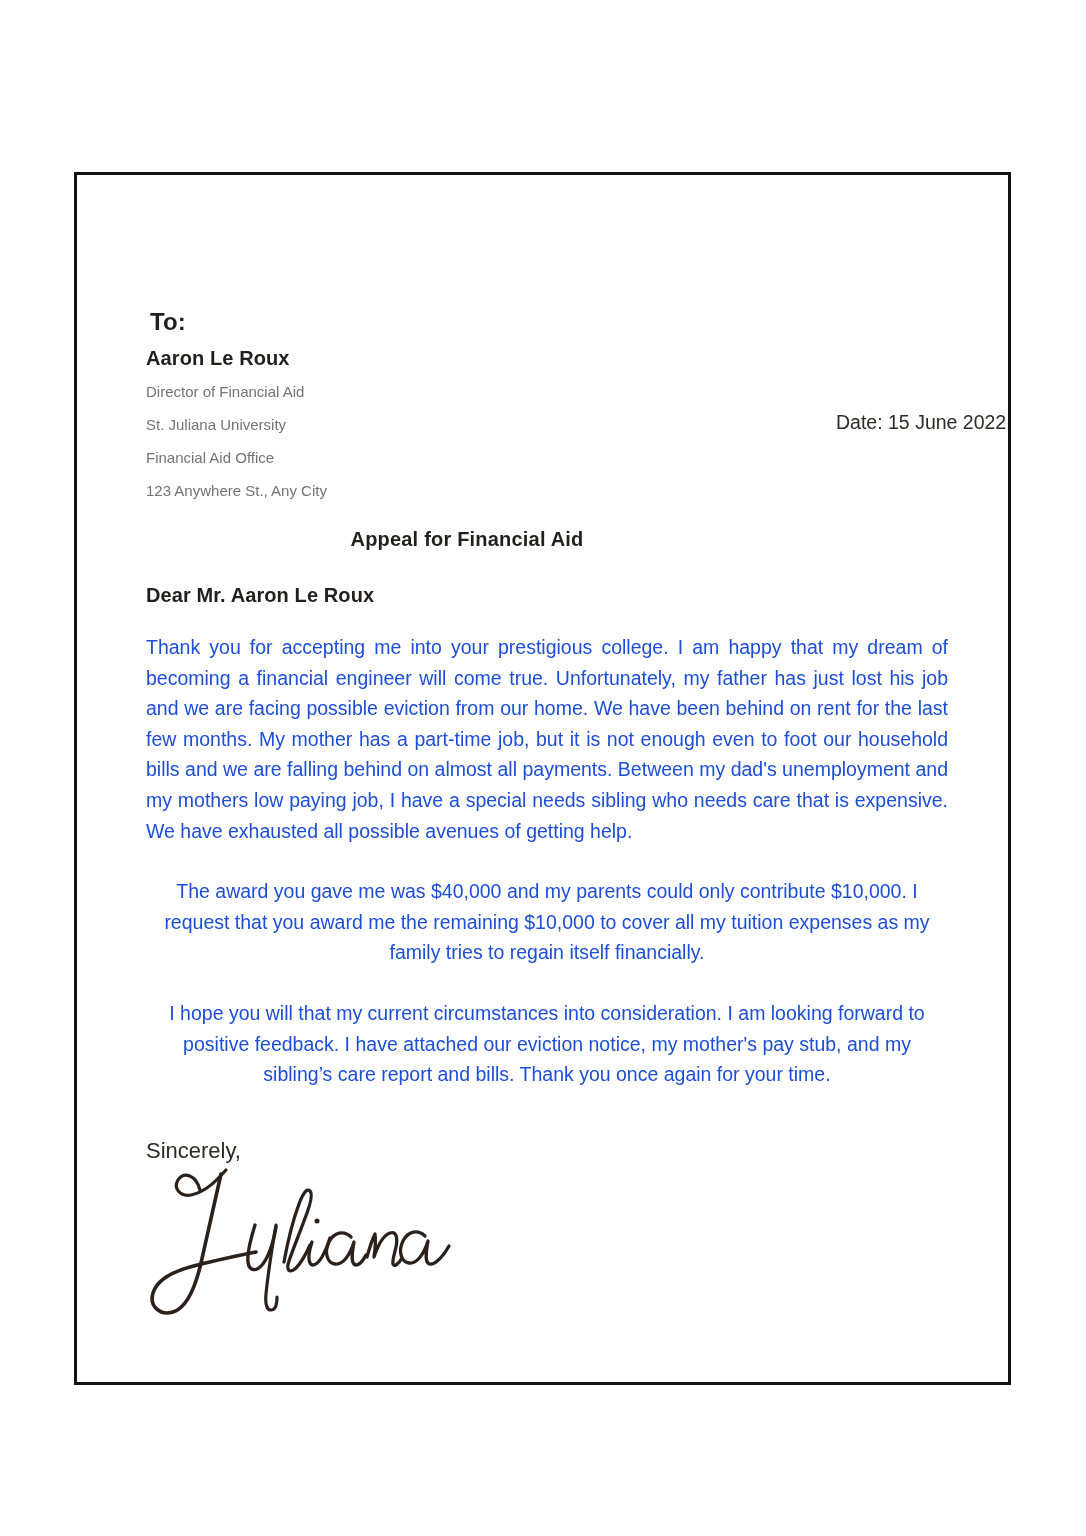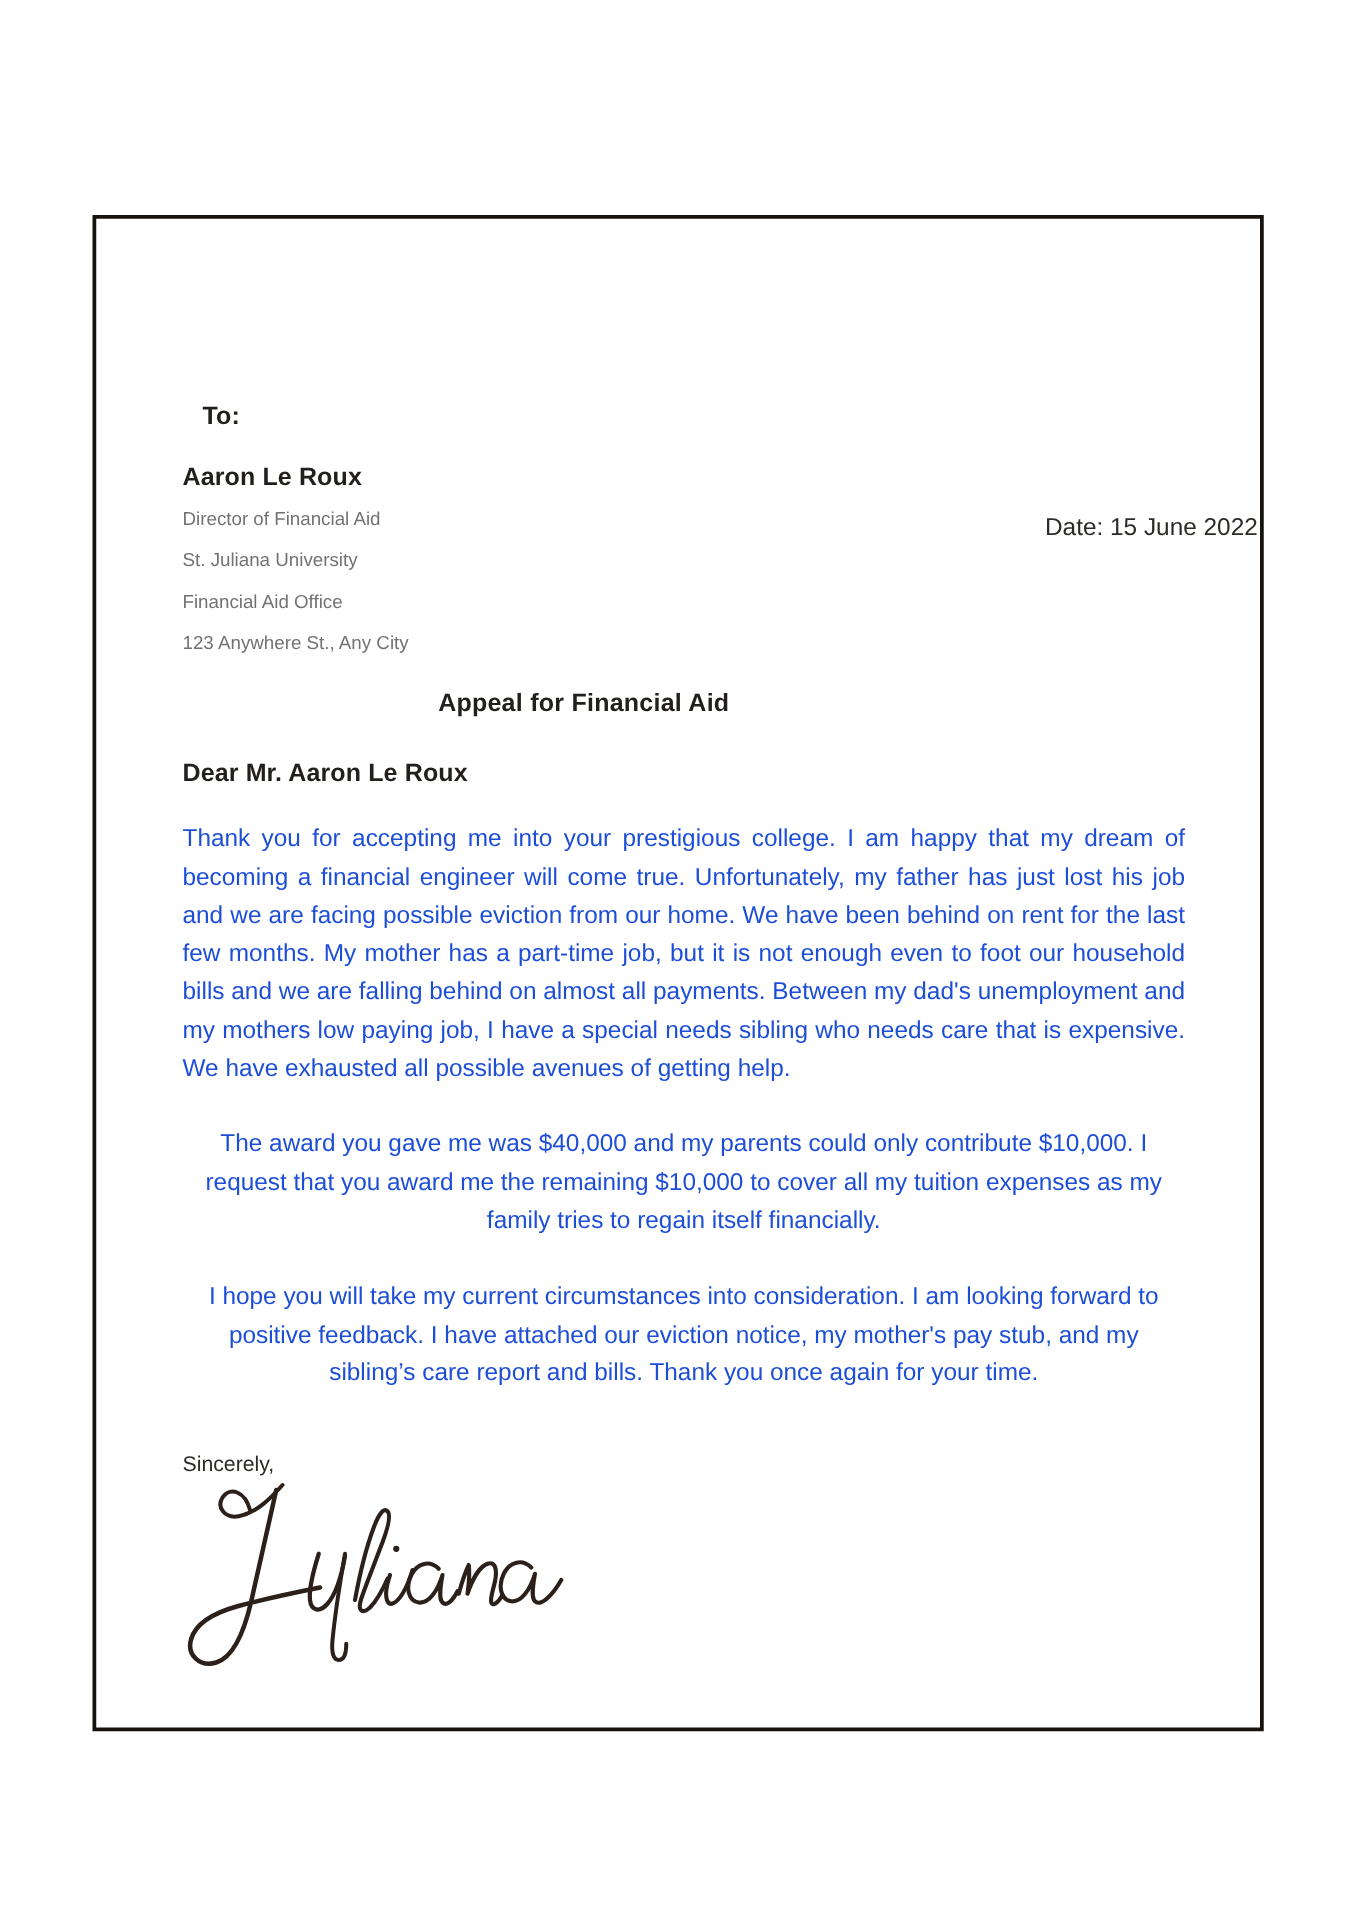--- a/index.html
+++ b/index.html
@@ -30,25 +30,25 @@
 
   .letter-body {
     position: absolute;
     left: 69px;     
     top: 126px;     
     width: 802px;
   }
 
   
   .to-label {
-    font-size: 20px;
+    font-size: 24px;
     font-weight: bold;
     letter-spacing: .1px;
     line-height: 33px;
-    margin: 16px;
+    margin: 4px;
   }
   .recipient-name {
     font-size: 20px;
     font-weight: bold;
     letter-spacing: .1px;
     line-height: 33px;
     margin: 0;
   }
   .recipient-line {
     font-size: 15px;
@@ -95,21 +95,21 @@
     text-align: justify;
     text-justify: inter-word;
     margin: 0;
   }
   .para + .para { margin-top: 30px; }
   .para-first { margin-top: 25px; }
   .para-nojust { text-align: center; }
 
   
   .closing {
-    font-size: 17px;
+    font-size: 22px;
     color: #2e2a27;
     margin: 48px 0 0 0;
   }
   .signature-wrap {
     margin-top: -2px;
     width: 330px;
     height: 150px;
     position: relative;
     overflow: visible;
   }
@@ -148,21 +148,21 @@
     <div class="date-line">Date: 15 June 2022</div>
 
     <h1 class="doc-heading">Appeal for Financial Aid</h1>
 
     <p class="salutation">Dear Mr. Aaron Le Roux</p>
 
     <p class="para para-first">Thank you for accepting me into your prestigious college. I am happy that my dream of becoming a financial engineer will come true. Unfortunately, my father has just lost his job and we are facing possible eviction from our home. We have been behind on rent for the last few months. My mother has a part-time job, but it is not enough even to foot our household bills and we are falling behind on almost all payments. Between my dad's unemployment and my mothers low paying job, I have a special needs sibling who needs care that is expensive. We have exhausted all possible avenues of getting help.</p>
 
     <p class="para para-nojust">The award you gave me was $40,000 and my parents could only contribute $10,000. I request that you award me the remaining $10,000 to cover all my tuition expenses as my family tries to regain itself financially.</p>
 
-    <p class="para para-nojust">I hope you will take my current circumstances into consideration. I am looking forward to positive feedback. I have attached our eviction notice, my mother's pay stub, and my sibling’s care report and bills. Thank you once again for your time.</p>
+    <p class="para para-nojust">I hope you will that my current circumstances into consideration. I am looking forward to positive feedback. I have attached our eviction notice, my mother's pay stub, and my sibling’s care report and bills. Thank you once again for your time.</p>
 
     <p class="closing">Sincerely,</p>
 
     <div class="signature-wrap">
       <svg class="signature-svg" viewBox="0 0 340 155" xmlns="http://www.w3.org/2000/svg" aria-hidden="true">
         <g fill="none" stroke="#2b211a" stroke-linecap="round" stroke-linejoin="round">
 
           <path d="M84,28 C80,13 68,9 62,18 C57,26 64,35 75,33 C90,30 101,18 110,8" stroke-width="3.2"></path>
           <path d="M105,12 C99,38 92,70 85,101 C79,127 70,146 57,150
                    C44,154 33,144 37,131 C41,118 56,110 74,105

